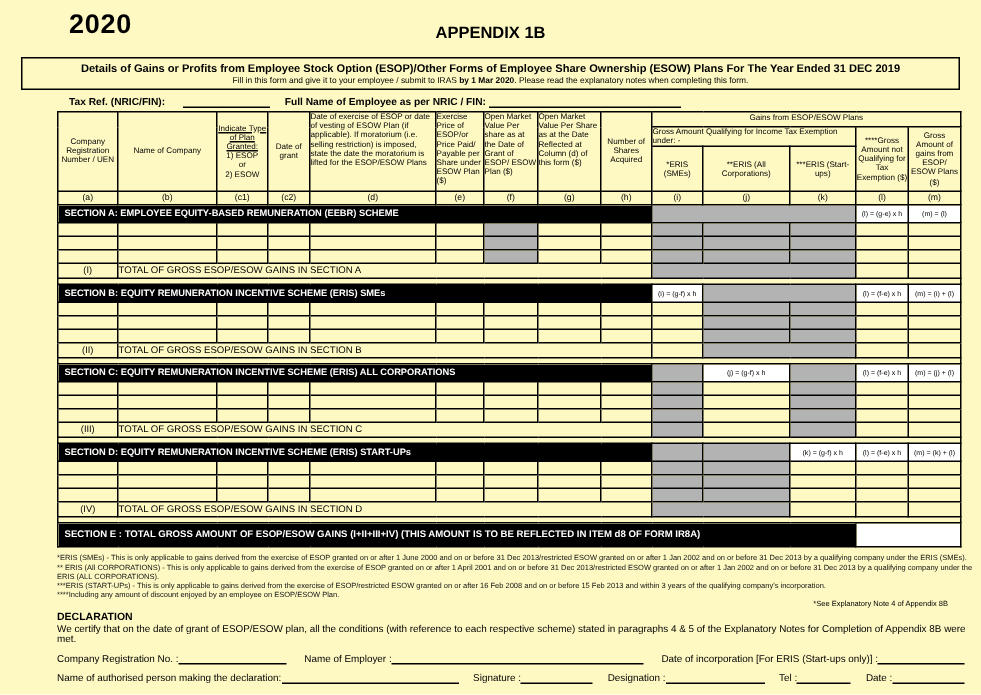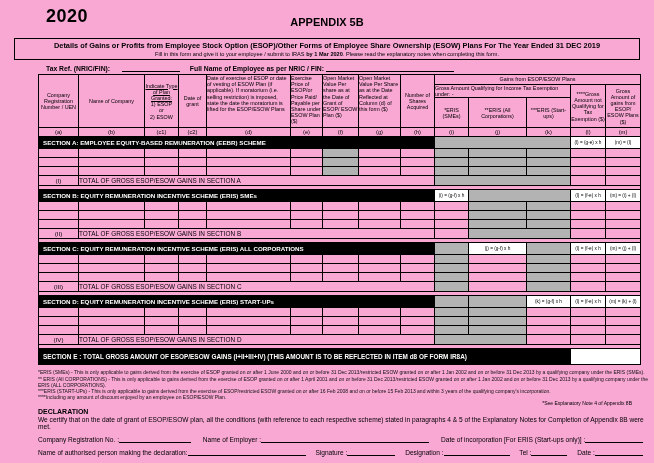--- a/index.html
+++ b/index.html
@@ -1,16 +1,16 @@
 <!DOCTYPE html>
 <html><head>
 <meta charset="utf-8">
 <style>
   html,body{margin:0;padding:0;background:#fff;}
-  .page{position:relative;width:654px;height:463px;background:#f9a8d4;font-family:"Liberation Sans",sans-serif;color:#000;overflow:hidden;}
+  .page{position:relative;width:654px;height:463px;background:#fef9c3;font-family:"Liberation Sans",sans-serif;color:#000;overflow:hidden;}
   .topbar{position:relative;height:26px;padding-top:8px;}
   .year{position:absolute;left:46px;top:6px;font-size:18px;font-weight:bold;letter-spacing:0.5px;}
   .appendix{text-align:center;font-size:11px;font-weight:bold;padding-top:8px;}
   .titlebox{margin:4px 14px 0 14px;border:1.5px solid #000;text-align:center;padding:2px 4px 2px 4px;}
   .titlebox .t1{font-size:7.4px;font-weight:bold;}
   .titlebox .t2{font-size:5.6px;margin-top:1px;}
   .idline{margin:4px 0 2px 46px;font-size:6.8px;font-weight:bold;}
   .blank{display:inline-block;border-bottom:0.8px solid #000;height:7px;vertical-align:bottom;}
   table.frm{border-collapse:collapse;margin:1px 0 0 38px;width:602px;table-layout:fixed;}
   table.frm td,table.frm th{border:0.8px solid #000;padding:0;font-weight:normal;overflow:hidden;}
@@ -36,21 +36,21 @@
   .decl .dh{font-weight:bold;font-size:7px;margin-bottom:1px;}
   .decl .row{margin-top:5px;white-space:nowrap;}
 </style>
 </head>
 <body>
 
 <div class="page">
 
   <div class="topbar">
     <div class="year">2020</div>
-    <div class="appendix">APPENDIX 5B</div>
+    <div class="appendix">APPENDIX 1B</div>
   </div>
 
   <div class="titlebox">
     <div class="t1">Details of Gains or Profits from  Employee Stock Option (ESOP)/Other Forms of  Employee Share Ownership (ESOW) Plans For The Year Ended 31 DEC 2019</div>
     <div class="t2"><span>Fill in this form and give it to your employee / submit to IRAS </span><b>by 1 Mar 2020</b><span>.  Please read the explanatory notes when completing this form.</span></div>
   </div>
 
   <div class="idline">
     <span>Tax Ref. (NRIC/FIN):</span>
     <span class="blank" style="width:58px;margin:0 8px 0 10px;"></span>

